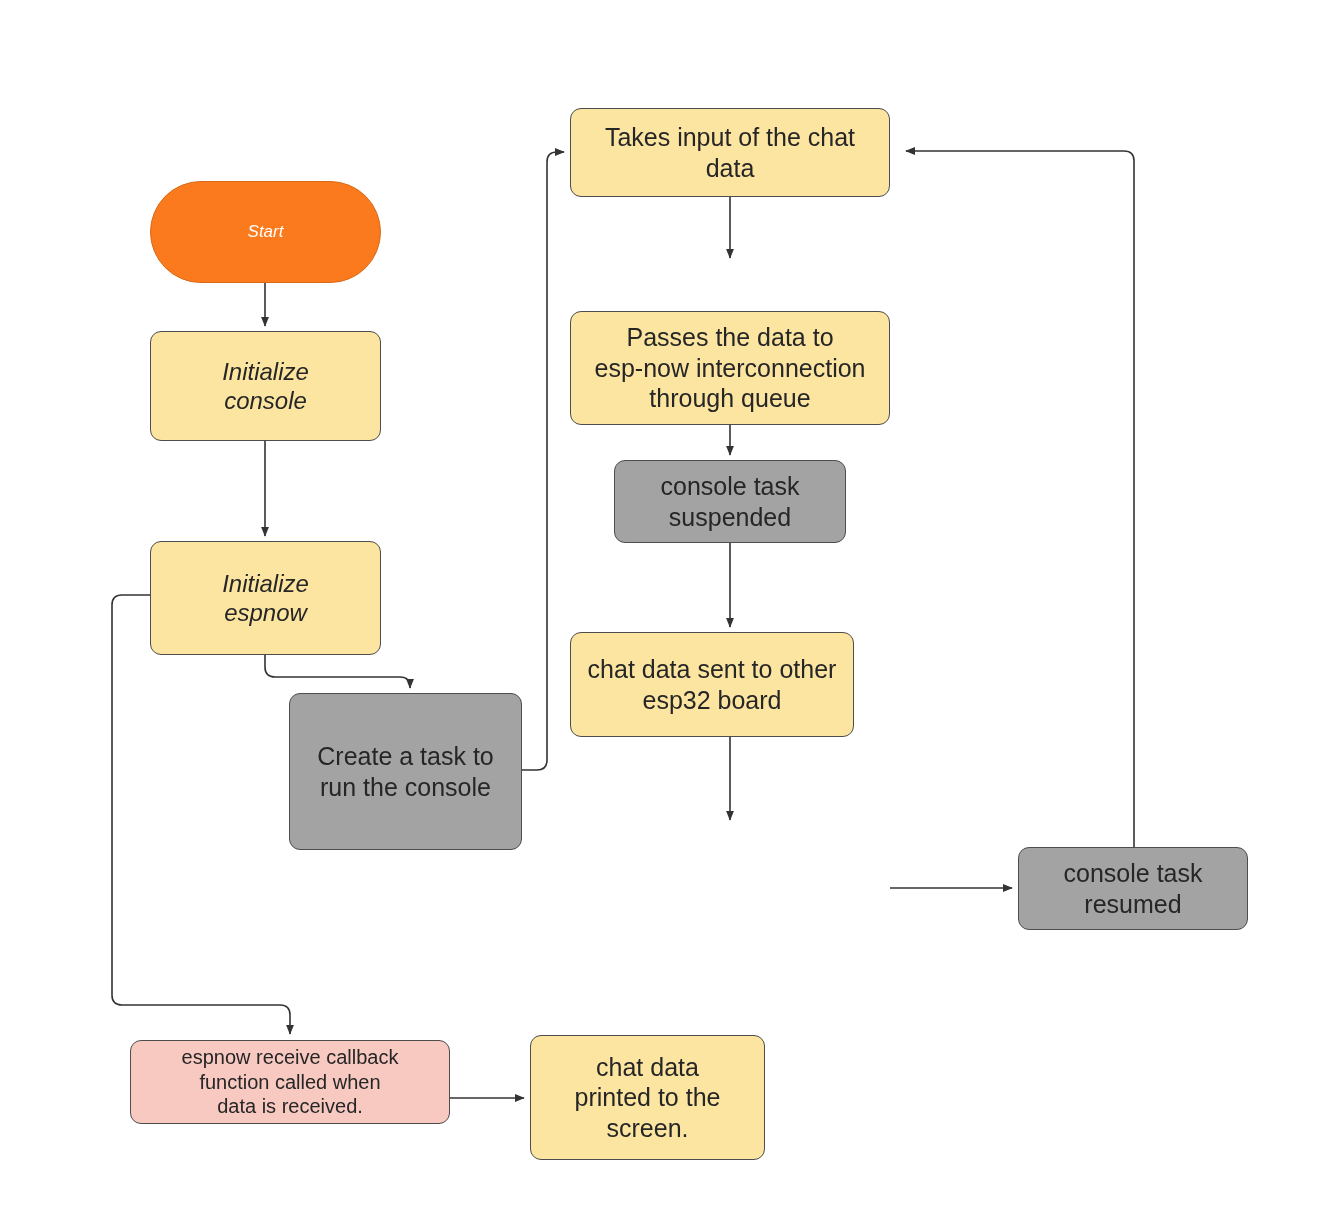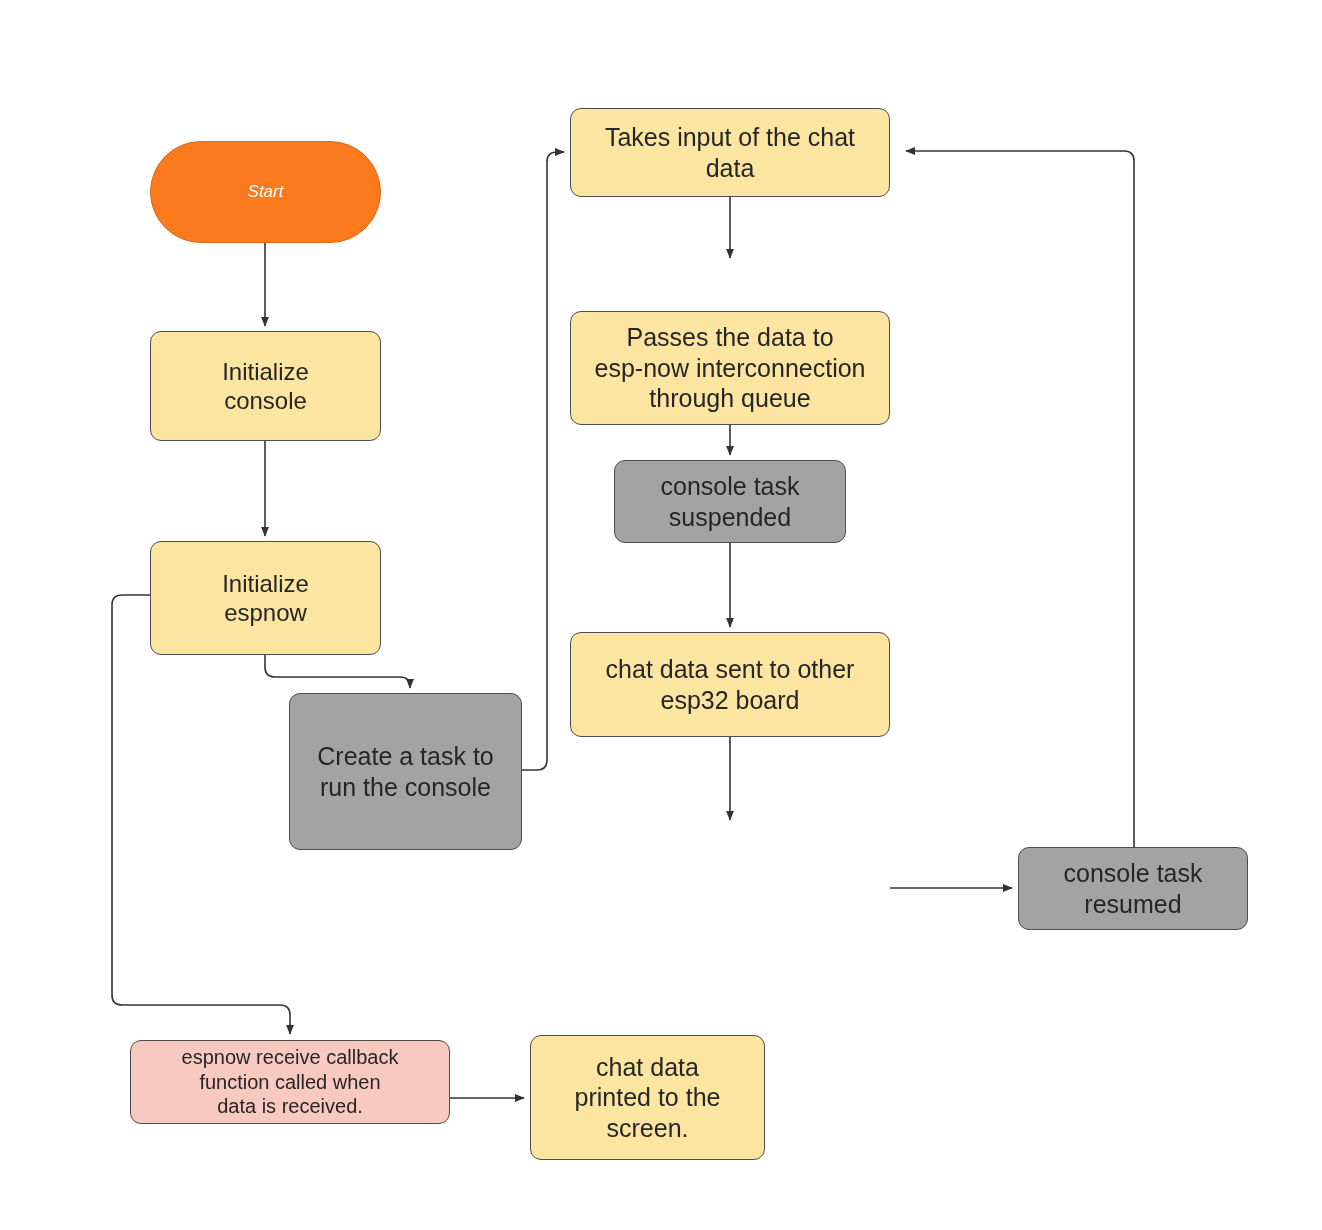--- a/index.html
+++ b/index.html
@@ -46,24 +46,24 @@
     border-radius: 100px;
     font-style: italic;
     color: #ffffff;
     border-color: #d96a1a;
   }
   .fill-yellow { background: #fce5a1; }
   .fill-green  { background: #a3a3a3; }
   .fill-pink   { background: #f8c9c0; }
   .fill-orange { background: #fb7a1e; }
 
-  .fs-24 { font-size: 24px; }
+  .fs-24 { font-size: 24px; font-style: italic; }
   .fs-22 { font-size: 25px; }
   .fs-20 { font-size: 20px; }
-  .fs-17 { font-size: 17px; }
+  .fs-17 { font-size: 17px; margin-top: 40px; }
 </style>
 </head>
 <body>
 
 <div id="canvas">
 
   <svg id="edge-layer" viewBox="0 0 1322 1230" width="1322" height="1230" xmlns="http://www.w3.org/2000/svg">
     <defs>
       <marker id="arrowhead" markerWidth="10" markerHeight="8" refX="9.2" refY="4" orient="auto" markerUnits="userSpaceOnUse">
         <path d="M0,0 L10,4 L0,8 z" fill="#333333"></path>
@@ -123,21 +123,21 @@
     <span>Passes the data to
 esp-now interconnection
 through queue</span>
   </div>
 
   <div class="node process fill-green fs-22" style="left:614px; top:460px; width:232px; height:83px;">
     <span>console task
 suspended</span>
   </div>
 
-  <div class="node process fill-yellow fs-22" style="left:570px; top:632px; width:320px; height:105px;">
+  <div class="node process fill-yellow fs-22" style="left:570px; top:632px; width:284px; height:105px;">
     <span>chat data sent to other
 esp32 board</span>
   </div>
 
 
   <div class="node process fill-green fs-22" style="left:1018px; top:847px; width:230px; height:83px;">
     <span>console task
 resumed</span>
   </div>
 

